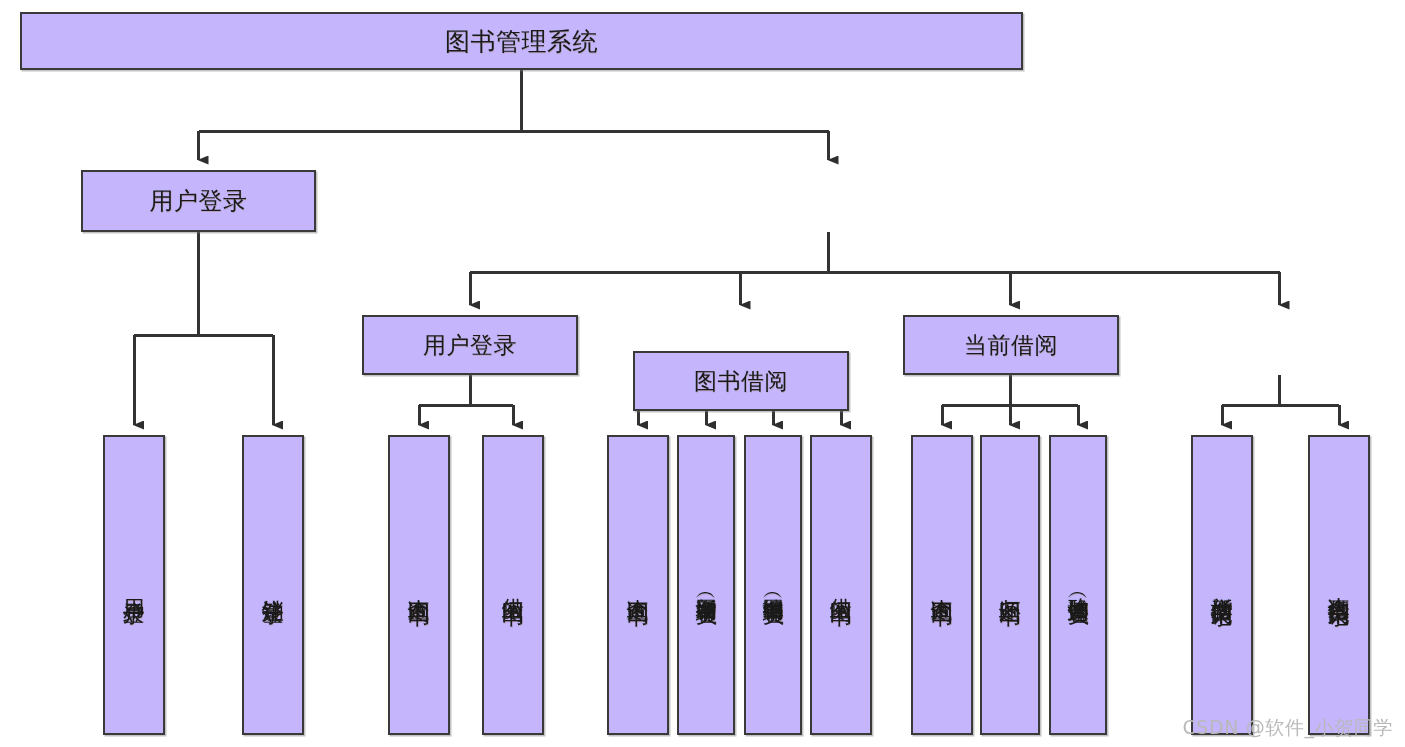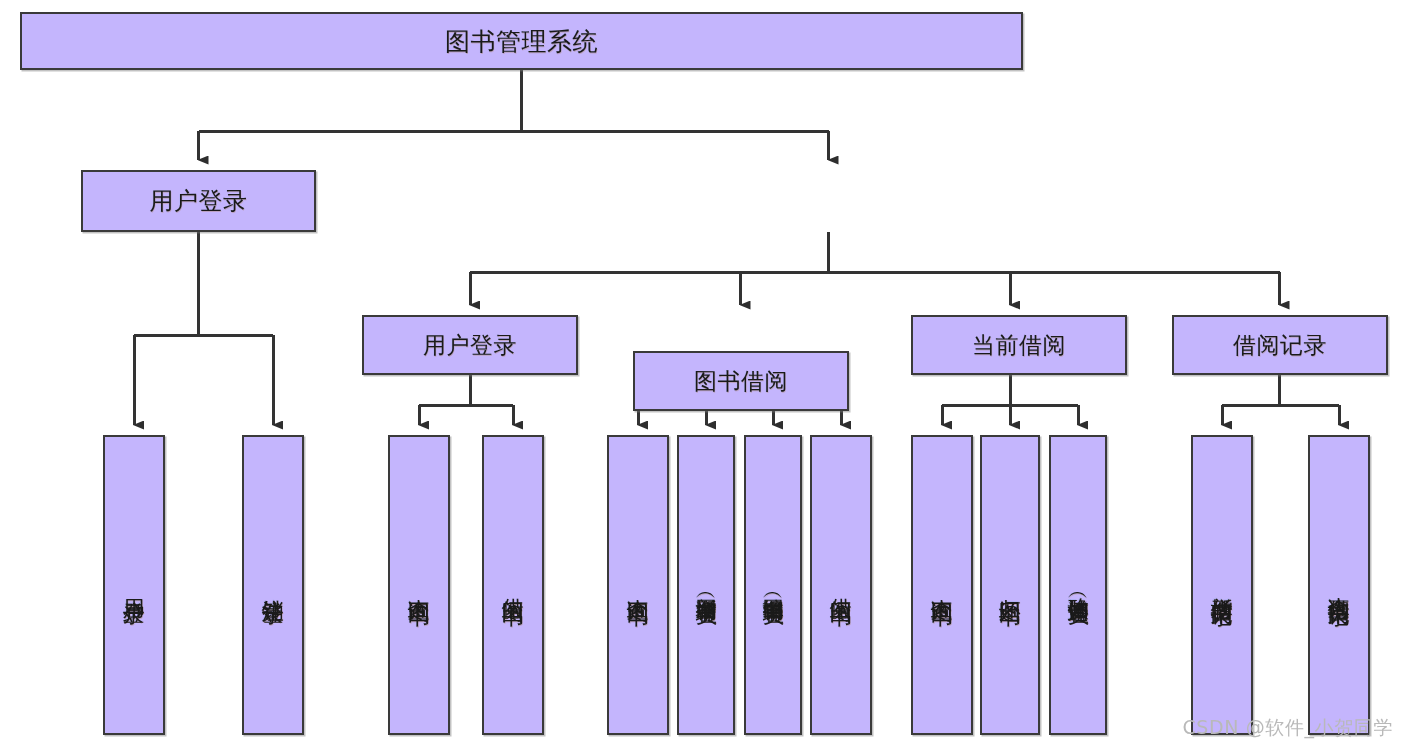--- a/index.html
+++ b/index.html
@@ -147,25 +147,22 @@
   <div class="node-box lvl2-box" style="left:81px; top:170px; width:235px; height:62px;">
     <span class="node-label-h">用户登录</span>
   </div>
 
   <div class="node-box lvl3-box" style="left:362px; top:315px; width:216px; height:60px;">
     <span class="node-label-h">用户登录</span>
   </div>
   <div class="node-box lvl3-box" style="left:633px; top:315px; width:216px; height:60px;margin-top:36px;">
     <span class="node-label-h">图书借阅</span>
   </div>
-  <div class="node-box lvl3-box" style="left:903px; top:315px; width:216px; height:60px;margin-left:8px;">
+  <div class="node-box lvl3-box" style="left:903px; top:315px; width:216px; height:60px;">
     <span class="node-label-h">当前借阅</span>
-  </div>
-  <div class="node-box lvl3-box" style="left:1172px; top:315px; width:216px; height:60px;">
-    <span class="node-label-h">借阅记录</span>
   </div>
 
   <div class="node-box leaf-box" style="left:103px; top:435px; width:62px; height:300px;">
     <span class="node-label-v">用户登录</span>
   </div>
   <div class="node-box leaf-box" style="left:242px; top:435px; width:62px; height:300px;">
     <span class="node-label-v">注销登录</span>
   </div>
 
   <div class="node-box leaf-box" style="left:388px; top:435px; width:62px; height:300px;">

